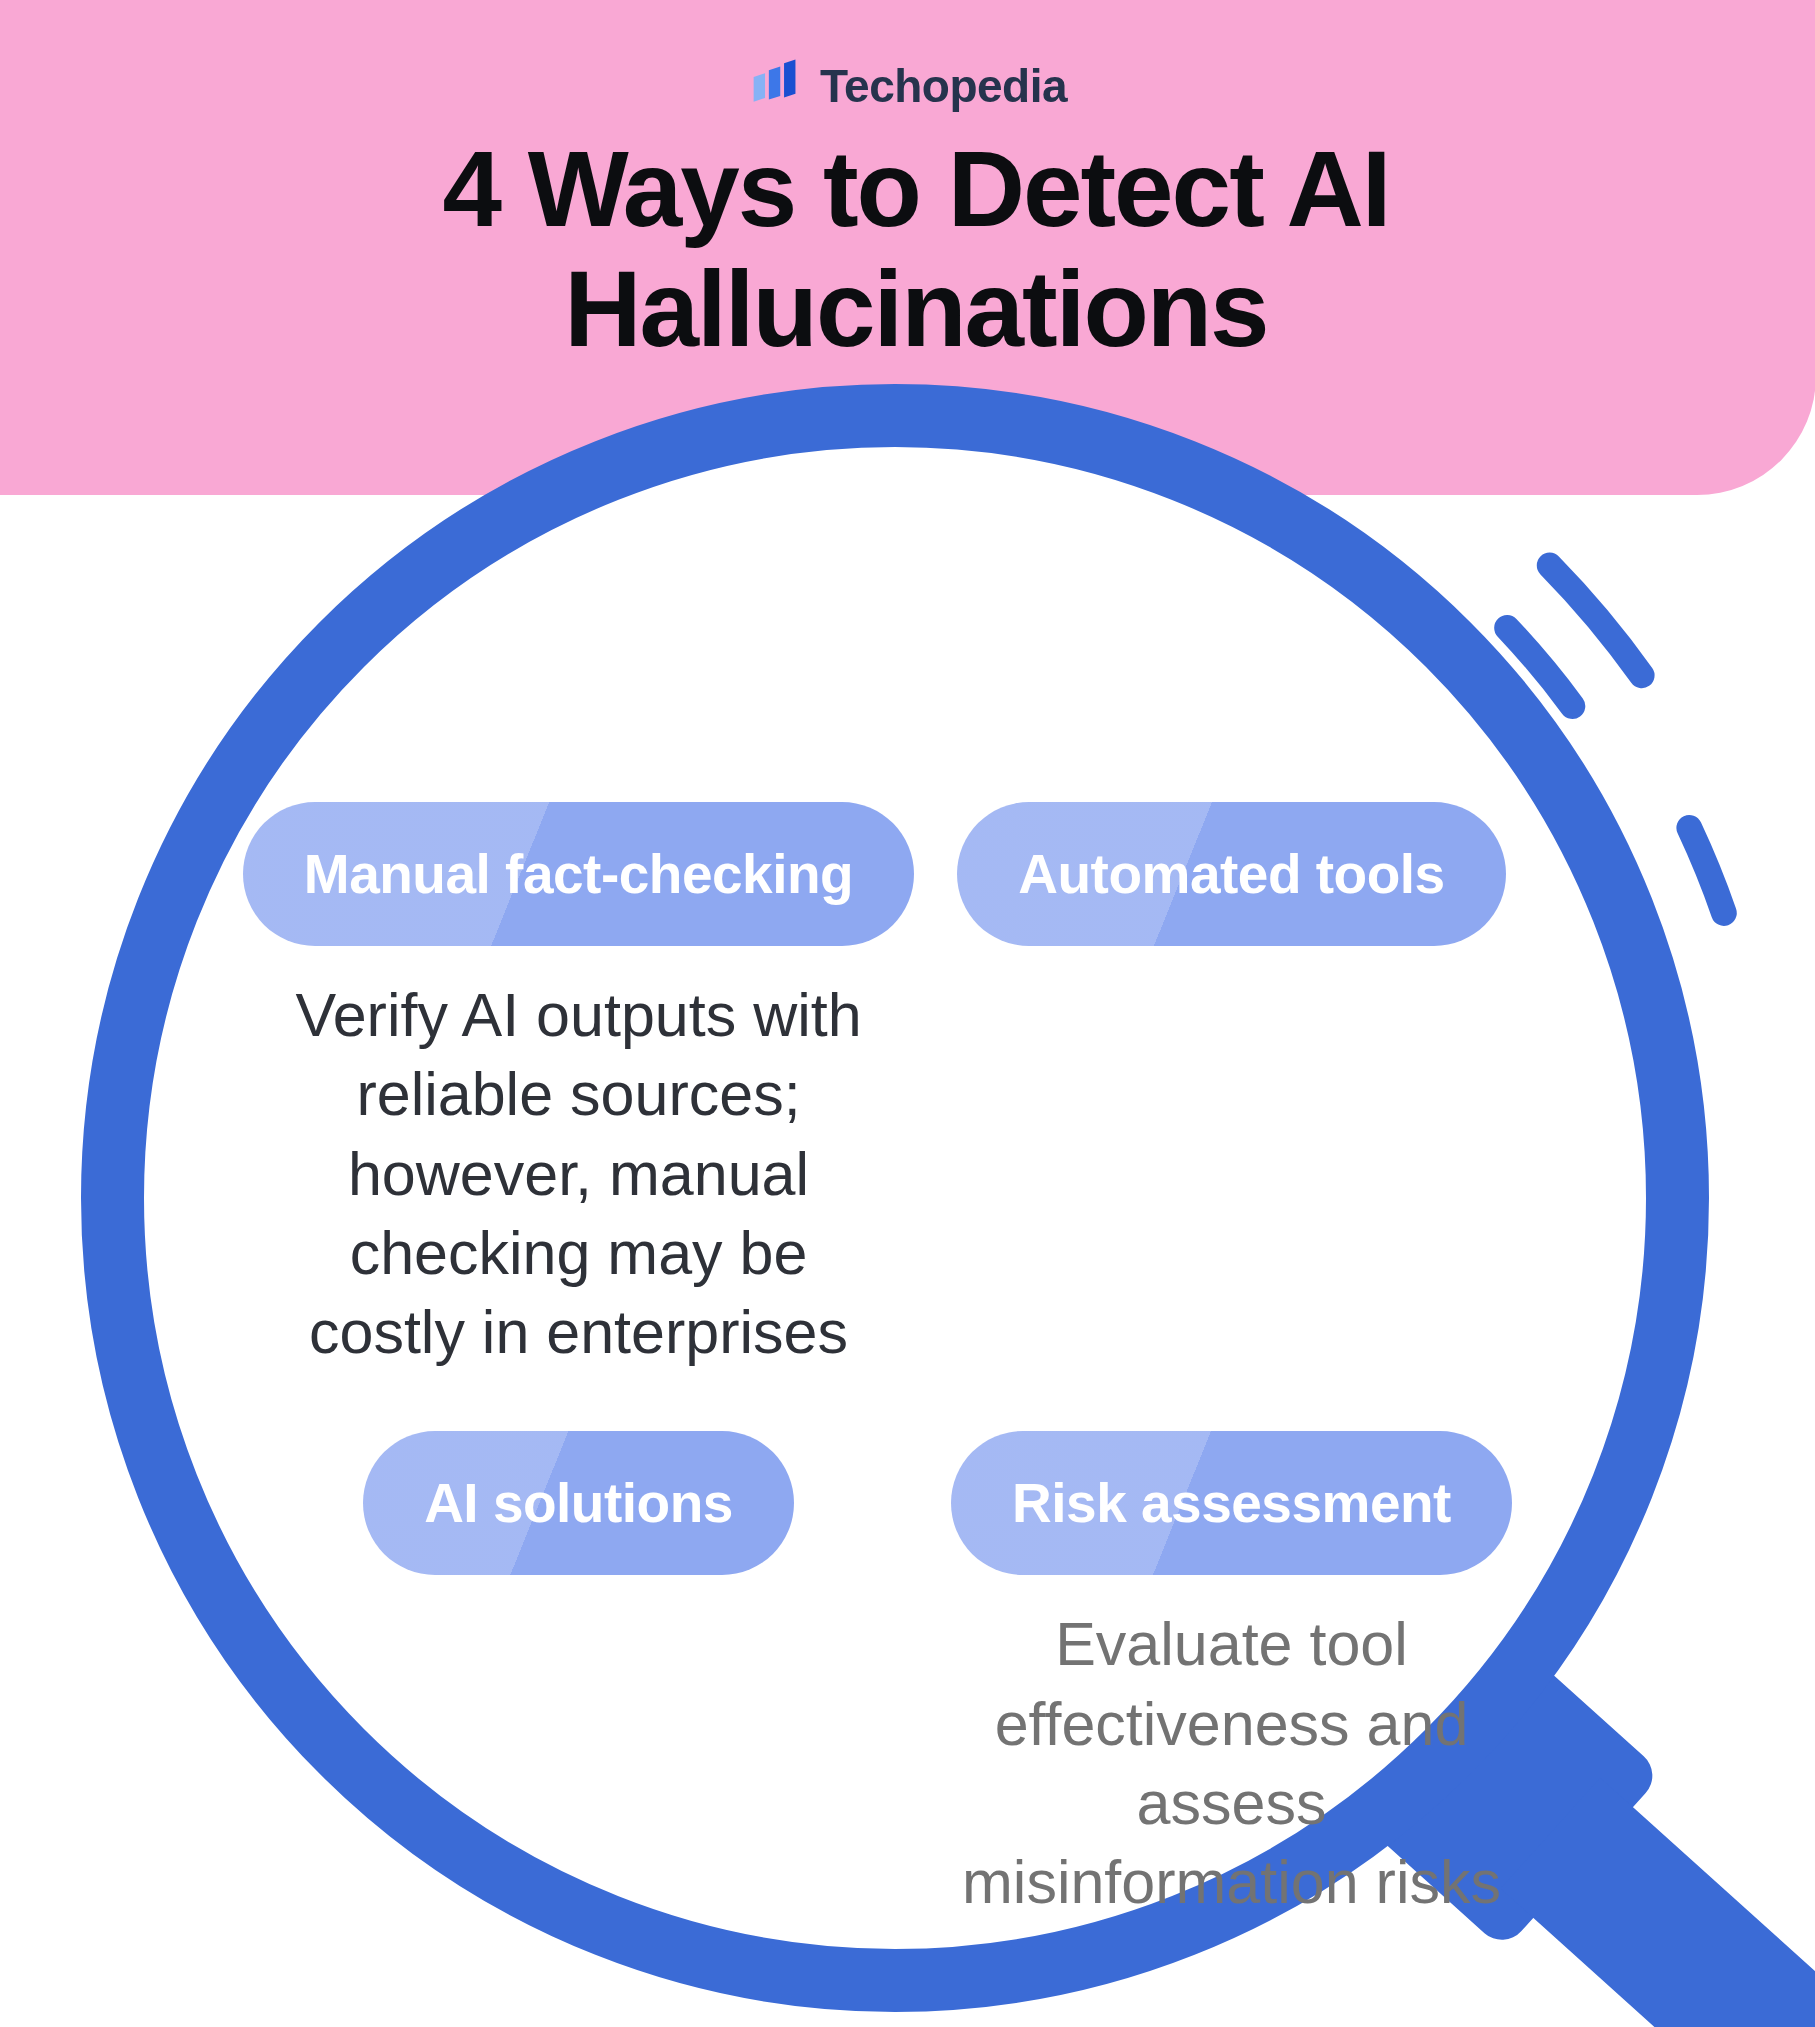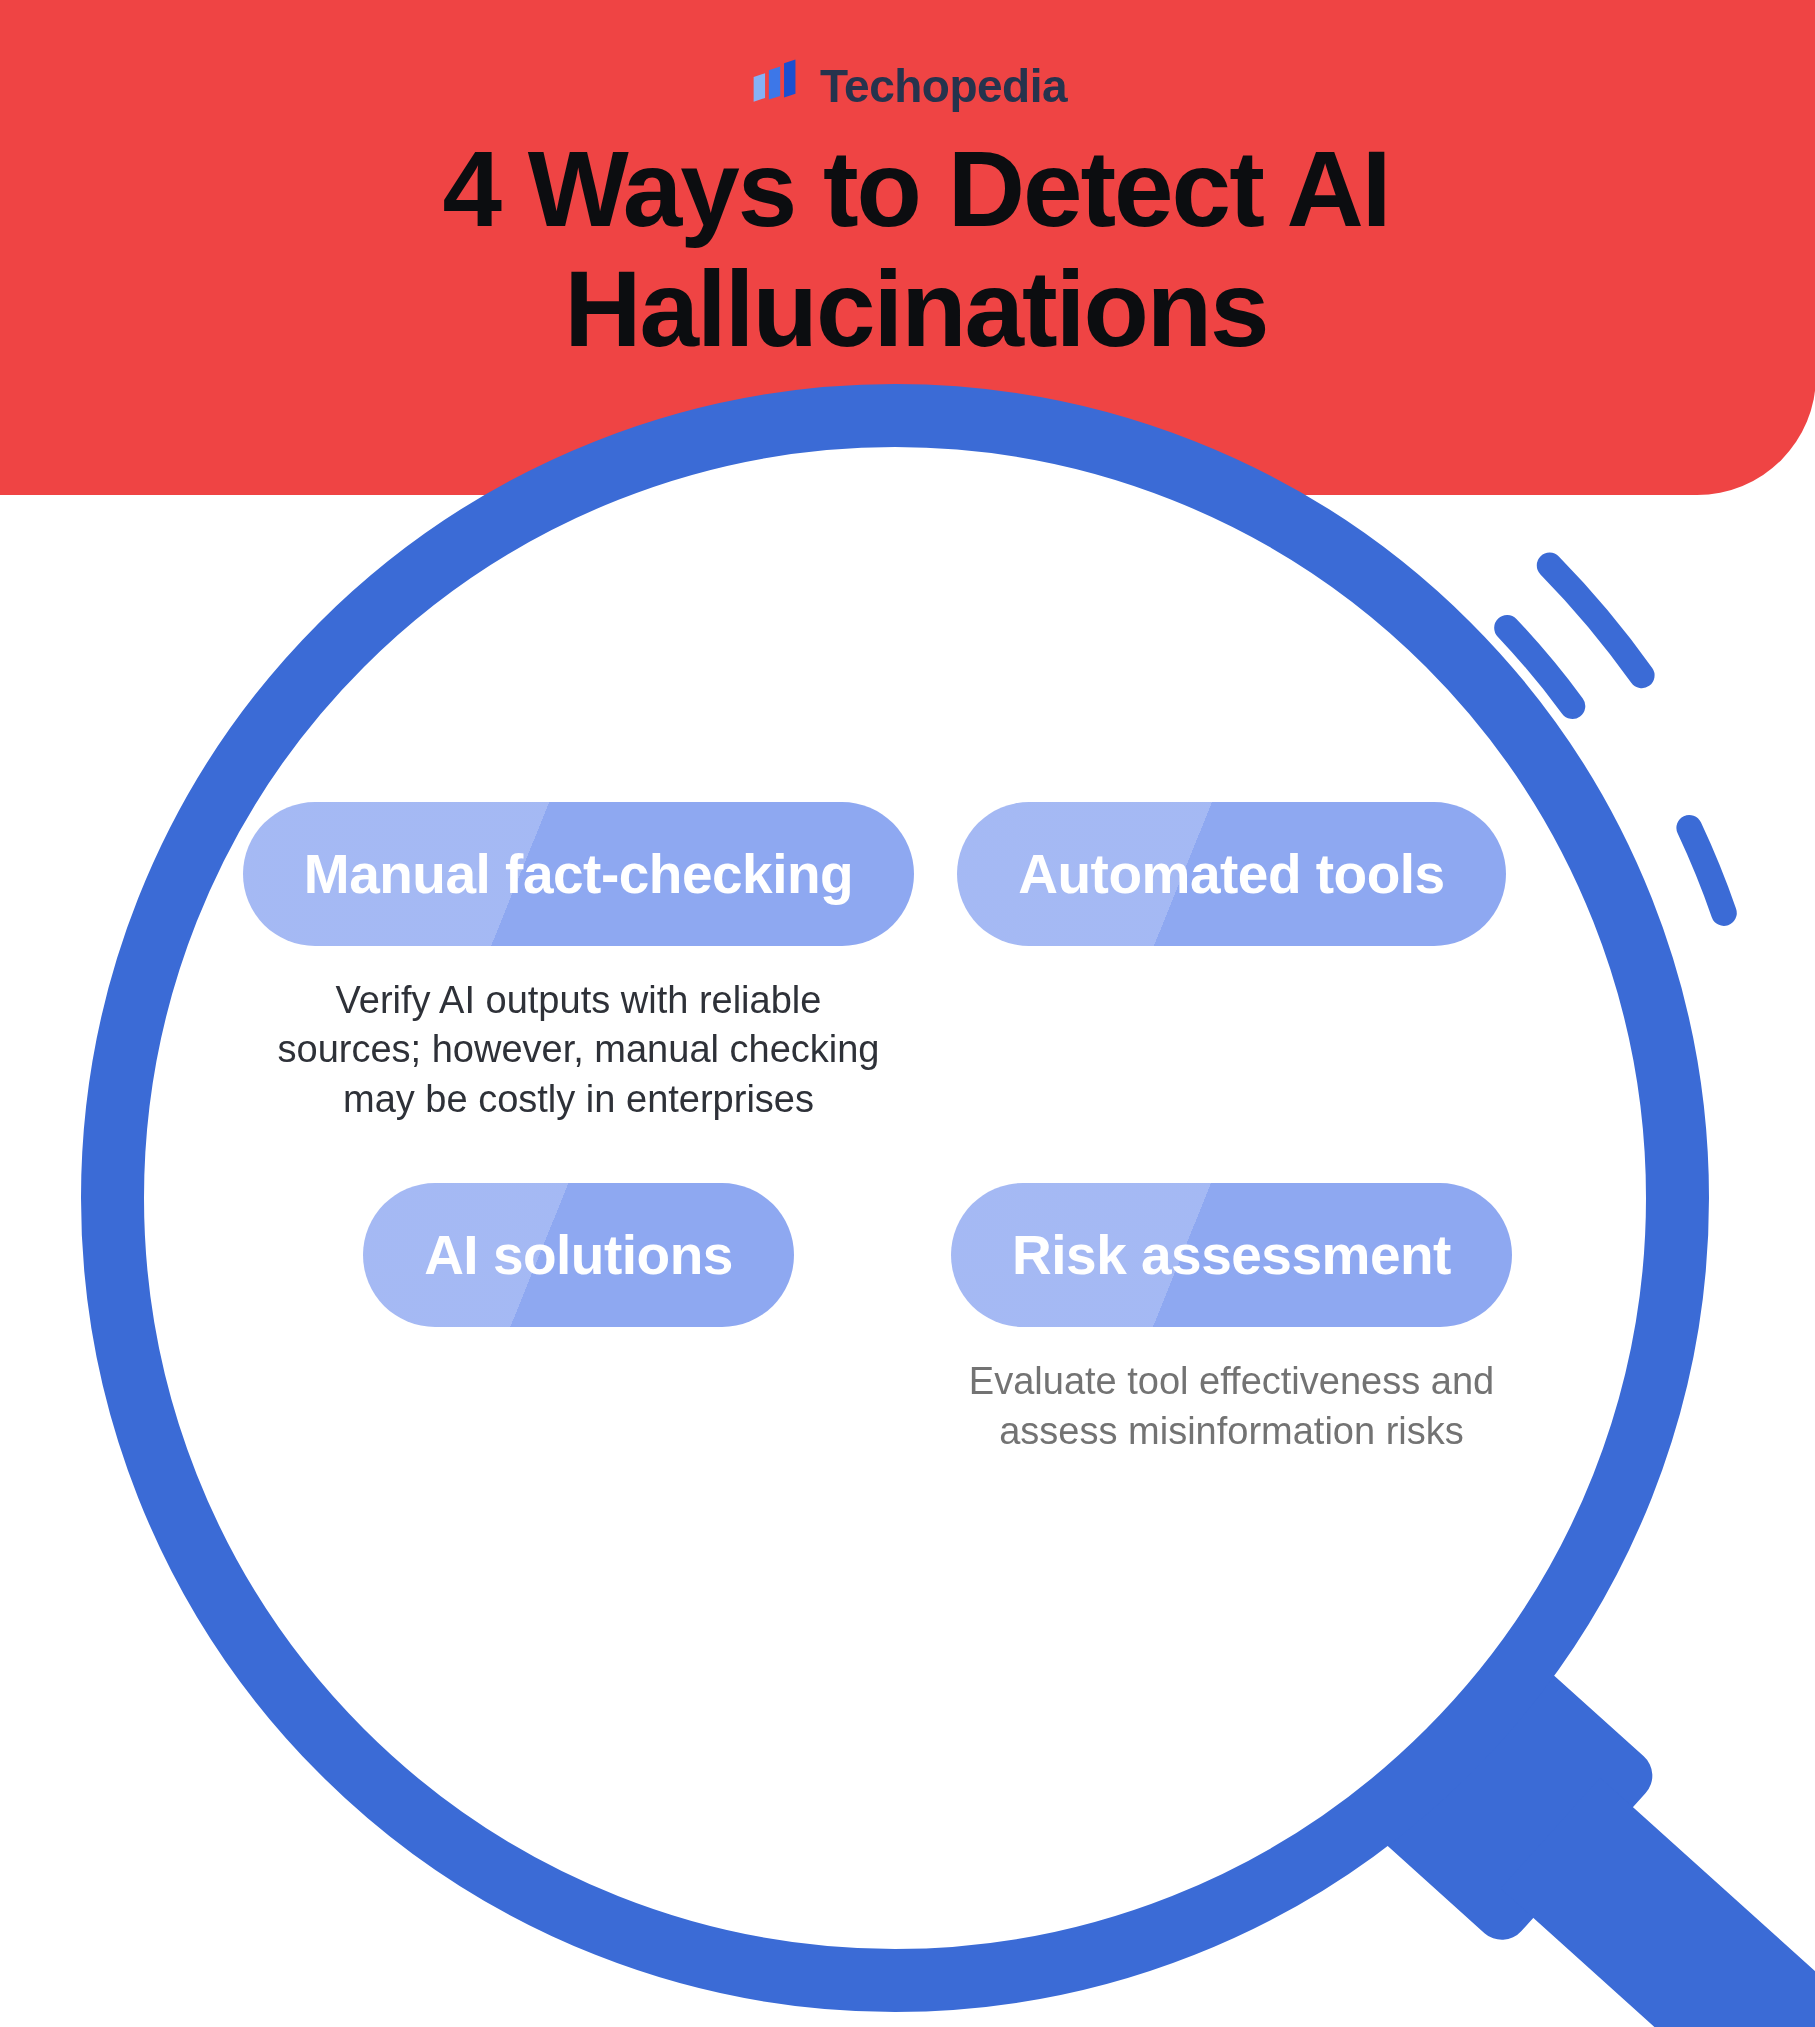--- a/index.html
+++ b/index.html
@@ -13,21 +13,21 @@
     position: relative;
     width: 1816px; height: 2028px;
     background: #ffffff;
     overflow: hidden;
   }
 
   
   .hero {
     position: absolute; top: 0; left: 0;
     width: 100%; height: 495px;
-    background: #ef4444;
+    background: #f9a8d4;
     border-radius: 0 0 119px 0;
     z-index: 1;
   }
   .logo-row {
     display: flex; align-items: center; justify-content: center;
     gap: 18px; padding-top: 57px;
   }
   .logo-mark { width: 53px; height: 57px; display: block; }
   .logo-text {
     font-size: 46px; font-weight: bold; color: #26334d;
@@ -96,21 +96,21 @@
     border-radius: 989px;
     background-color: #8ea8f1;
     background-image: linear-gradient(112deg, rgba(255,255,255,0.20) 0%, rgba(255,255,255,0.20) 42%, rgba(255,255,255,0) 42%);
     color: #ffffff;
     font-size: 55px; font-weight: bold;
     white-space: nowrap;
     letter-spacing: -0.5px;
   }
   .desc {
     margin: 30px 0 0 0;
-    font-size: 38px; line-height: 1.3;
+    font-size: 61px; line-height: 1.3;
     color: #3a3e46;
   }
   .card:nth-child(1) .desc { max-width: 604px; color: #2e3138; }
   .card:nth-child(2) .desc { max-width: 614px; color: #4a4f58; }
   .card:nth-child(3) .desc { max-width: 475px; color: #787e89; }
   .card:nth-child(4) .desc { max-width: 584px; color: #737373; }
 </style>
 </head>
 <body>
 

